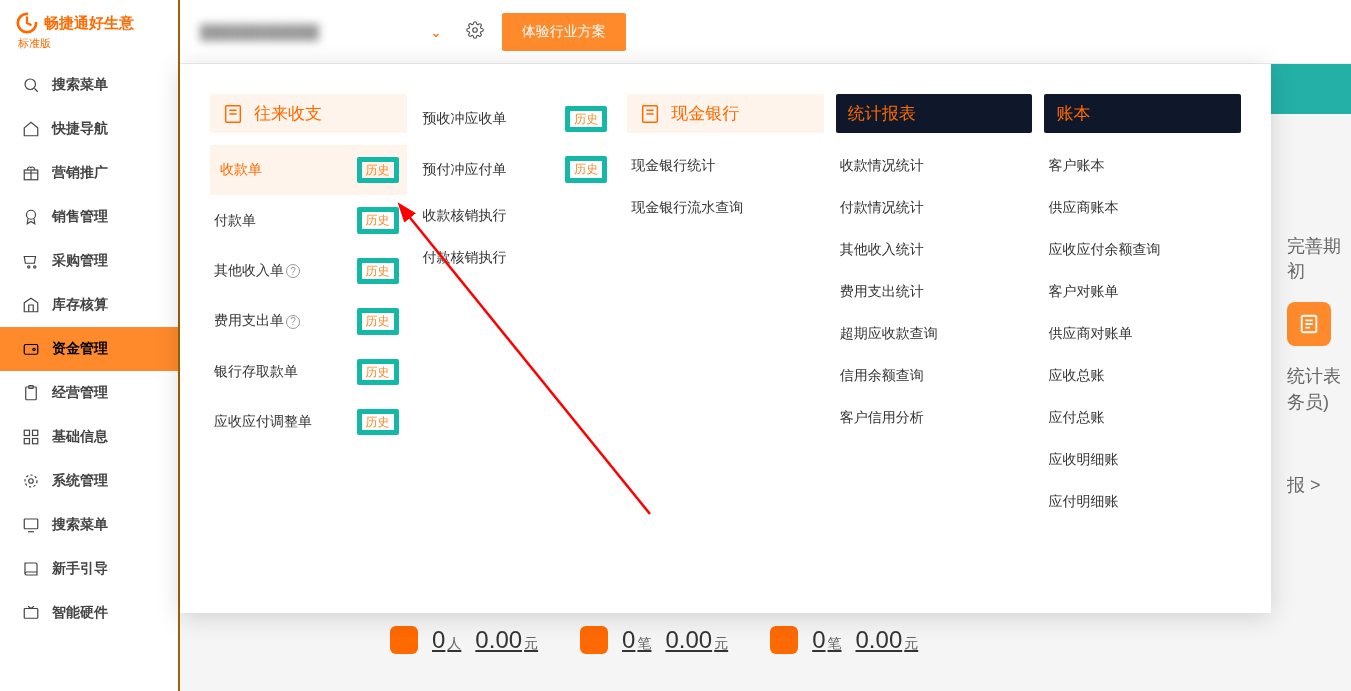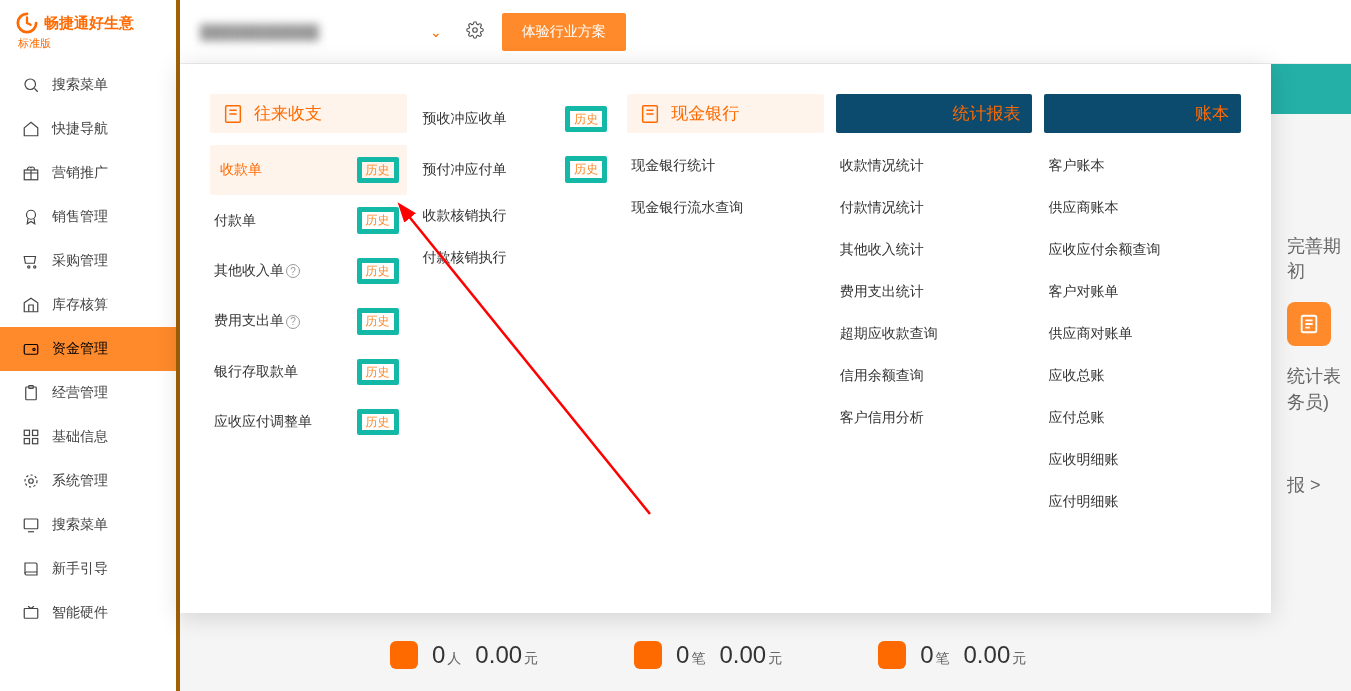--- a/index.html
+++ b/index.html
@@ -1,26 +1,26 @@
 <!DOCTYPE html>
 <html><head>
   <meta charset="utf-8">
   <style>
     * { margin: 0; padding: 0; box-sizing: border-box; }
     body { font-family: -apple-system, "Microsoft YaHei", sans-serif; font-size: 14px; color: #333; background: #f5f5f5; width: 1351px; height: 691px; overflow: hidden; position: relative; }
     .app { display: flex; height: 100%; }
 
     
-    .sidebar { width: 180px; background: #fff; border-right: 4px solid #a16207; display: flex; flex-direction: column; }
+    .sidebar { width: 180px; background: #fff; border-right: 2px solid #a16207; display: flex; flex-direction: column; }
     .logo-area { padding: 12px 16px 8px; }
     .logo-row { display: flex; align-items: center; gap: 6px; }
     .logo-icon { width: 22px; height: 22px; color: #ff6a00; }
     .logo-text { font-size: 15px; font-weight: 600; color: #ff6a00; }
     .logo-sub { font-size: 11px; color: #ff6a00; margin-top: 2px; margin-left: 2px; }
-    .nav { flex: 1; overflow-y: auto; padding-top: 4px; }
+    .nav { flex: 1; overflow-y: auto; padding-top: 4px; font-weight: bold; }
     .nav-item { display: flex; align-items: center; gap: 12px; padding: 13px 22px; cursor: pointer; color: #444; }
     .nav-item.active { background: #ff8a2b; color: #000000; }
     .nav-icon { width: 18px; height: 18px; display: inline-flex; align-items: center; justify-content: center; }
     .nav-icon svg { width: 18px; height: 18px; stroke: currentColor; fill: none; stroke-width: 1.6; }
 
     
     .main { flex: 1; display: flex; flex-direction: column; background: #f5f5f5; min-width: 0; }
     .topbar { height: 64px; background: #fff; display: flex; align-items: center; padding: 0 20px; gap: 14px; border-bottom: 1px solid #eee; }
     .org-name { color: #999; filter: blur(4px); min-width: 210px; }
     .chev { color: #ff6a00; font-size: 14px; padding: 0 6px; cursor: pointer; }
@@ -31,31 +31,31 @@
     .tab { display: flex; align-items: center; padding: 0 26px; color: #fff; font-size: 15px; background: #1f9d95; cursor: pointer; }
 
     .content { position: relative; flex: 1; padding: 0; }
 
     
     .right-rail { position: absolute; right: 0; top: 120px; width: 64px; display: flex; flex-direction: column; align-items: flex-start; gap: 18px; color: #666; font-size: 18px; }
     .rail-btn { width: 44px; height: 44px; background: #ff8a2b; border-radius: 8px; display: flex; align-items: center; justify-content: center; color: #fff; }
     .rail-text { line-height: 1.4; }
 
     
-    .stat-row { position: absolute; left: 210px; right: 40px; bottom: 22px; display: flex; gap: 96px; }
+    .stat-row { position: absolute; left: 210px; right: 40px; bottom: 37px; display: flex; gap: 42px; text-decoration: underline; }
     .stat { display: flex; align-items: center; gap: 14px; }
     .stat-icon { width: 28px; height: 28px; background: #ff6a00; border-radius: 6px; }
     .stat-number { font-size: 24px; font-weight: 500; }
     .stat-unit { font-size: 14px; color: #666; margin-left: 2px; }
 
     
     .mega { position: absolute; left: 180px; top: 64px; right: 80px; bottom: 78px; background: #fff; box-shadow: 0 4px 24px rgba(0,0,0,.15); padding: 30px 30px 20px; display: flex; gap: 12px; z-index: 10; }
     .mega-col { width: 212px; }
     .mega-head { display: flex; align-items: center; gap: 10px; background: #fff4eb; color: #ff6a00; font-size: 17px; font-weight: 500; padding: 8px 12px; border-radius: 2px; margin-bottom: 12px; }
-    .mega-head.plain { background: #0c4a6e; justify-content: flex-end; }
+    .mega-head.plain { background: #0f172a; justify-content: flex-start; }
     .mega-head-icon { width: 22px; height: 22px; }
     .mega-item { display: flex; align-items: center; justify-content: space-between; padding: 12px 8px 12px 4px; cursor: pointer; color: #333; font-size: 14px; }
     .mega-item.active { background: #fff4eb; color: #ff6a00; border-radius: 2px; padding-left: 10px; }
     .hist-badge { border: 5px solid #14b8a6; color: #ff8a2b; font-size: 12px; padding: 1px 4px; border-radius: 2px; line-height: 1.2; }
     .help-q { display: inline-flex; width: 14px; height: 14px; border: 1px solid #999; border-radius: 50%; font-size: 10px; align-items: center; justify-content: center; color: #999; margin-left: 2px; }
 
     
     .arrow-overlay { position: absolute; left: 180px; top: 64px; width: 900px; height: 560px; z-index: 20; pointer-events: none; }
   </style>
 </head>

